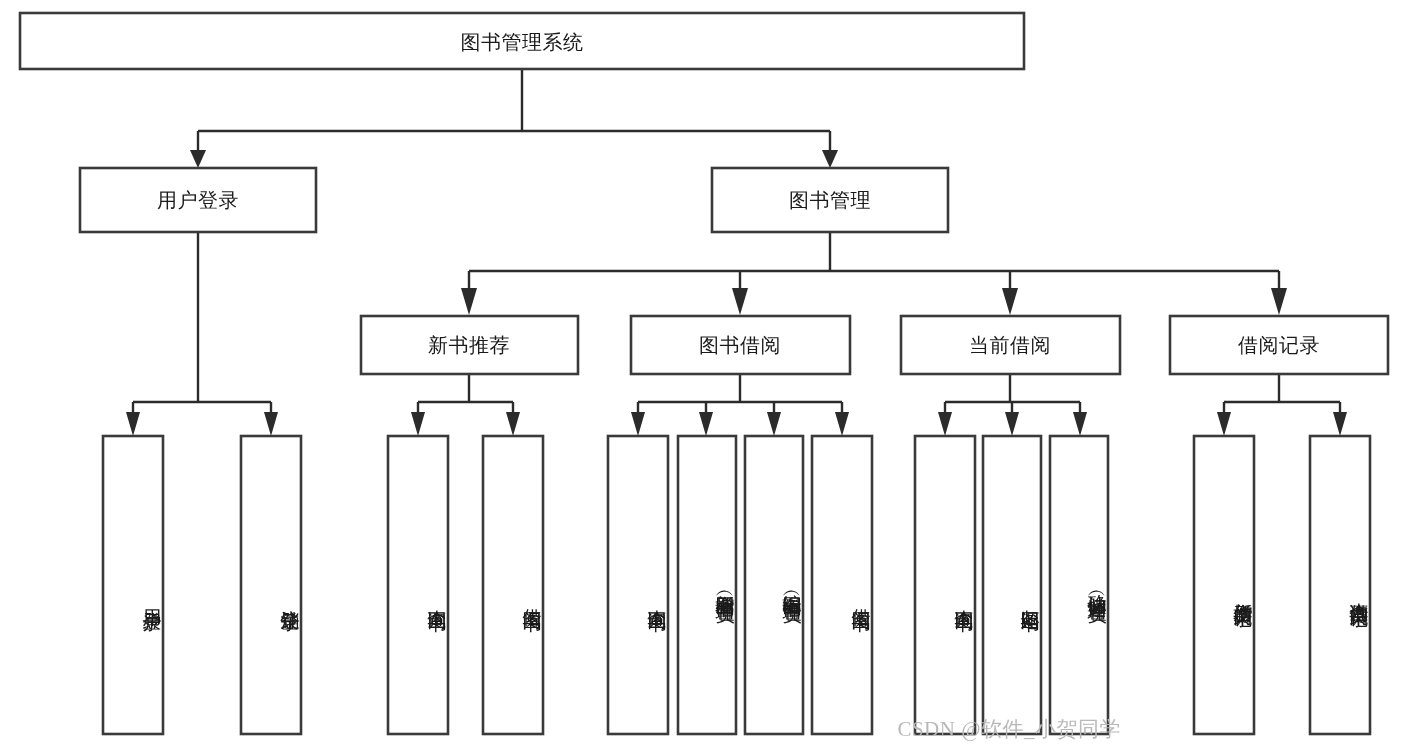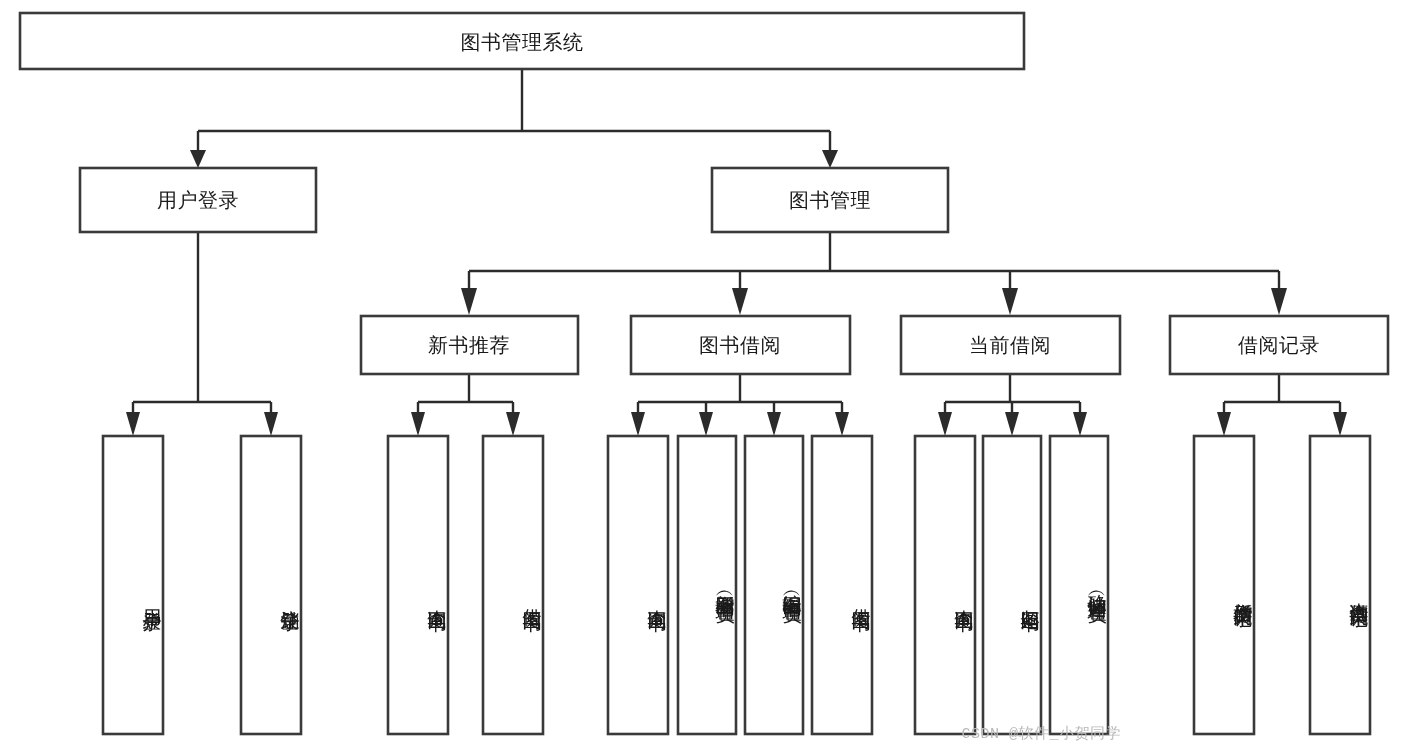--- a/index.html
+++ b/index.html
@@ -65,22 +65,22 @@
     white-space: nowrap;
     pointer-events: none;
     display: flex;
     align-items: flex-start;
     justify-content: center;
   }
   .watermark {
     position: absolute;
     right: 6px;
     bottom: 4px;
-    font-family: Liberation Mono, monospace;
-    font-size: 15px;
+    font-family: Liberation Serif, serif;
+    font-size: 21px;
     color: #b9b9b9;
     letter-spacing: 0.5px;
     white-space: nowrap;
   }
 </style>
 </head>
 <body>
 
 <div id="diagram-root">
 

